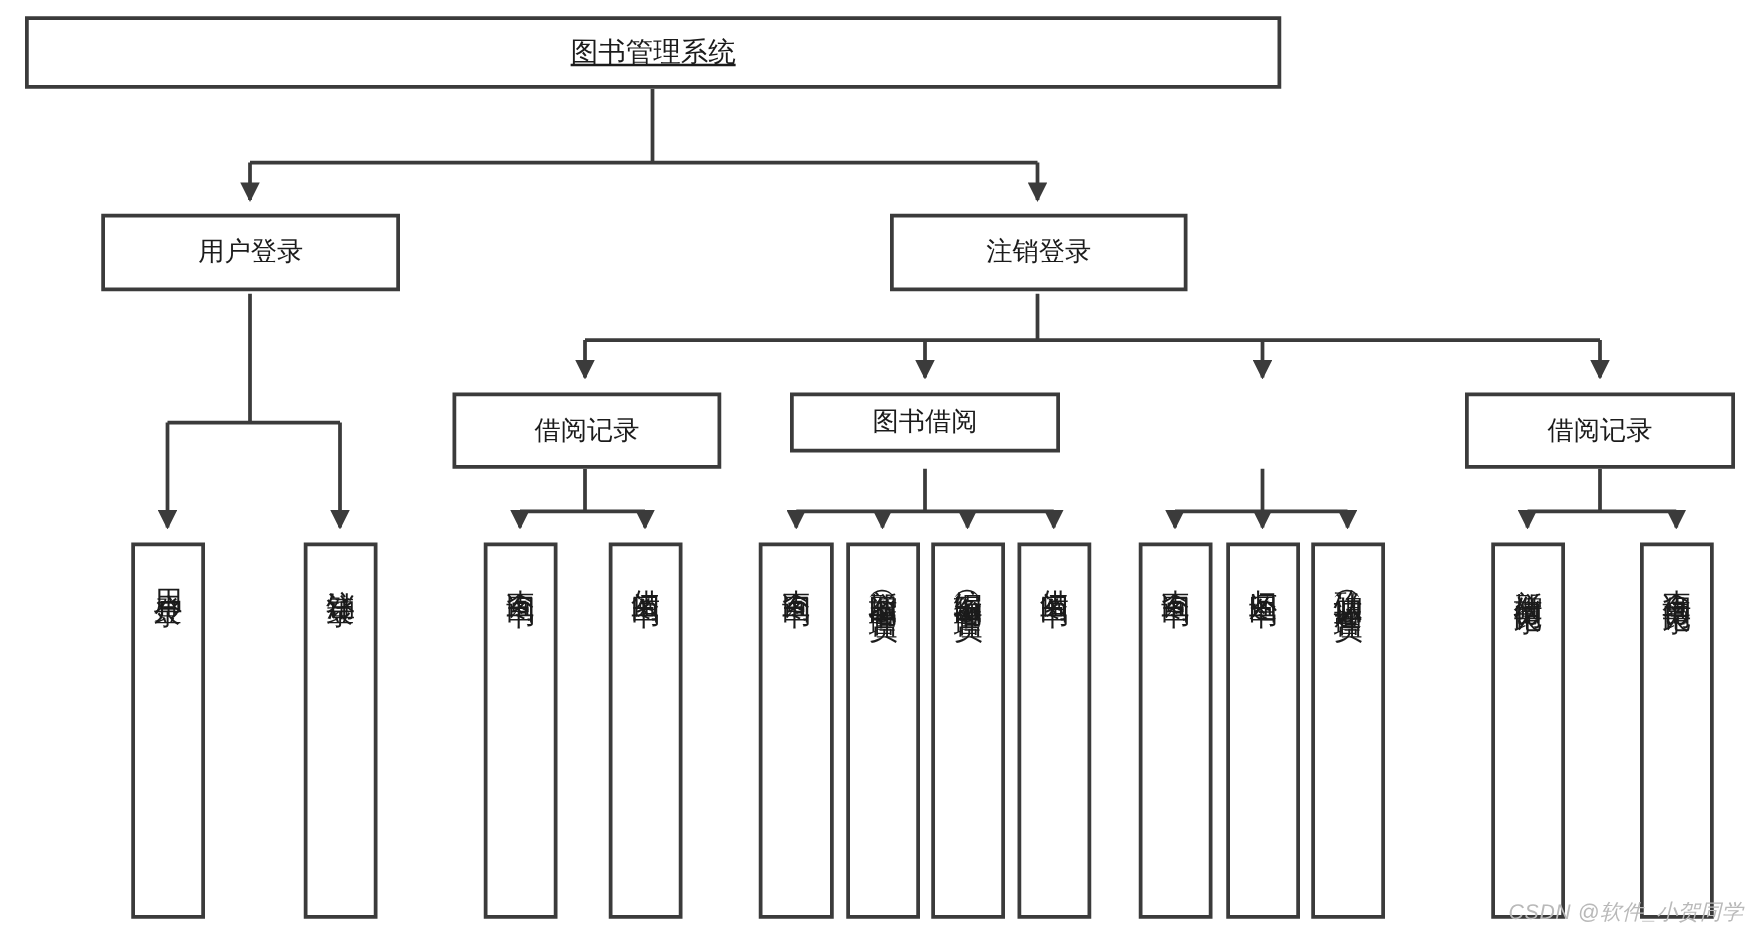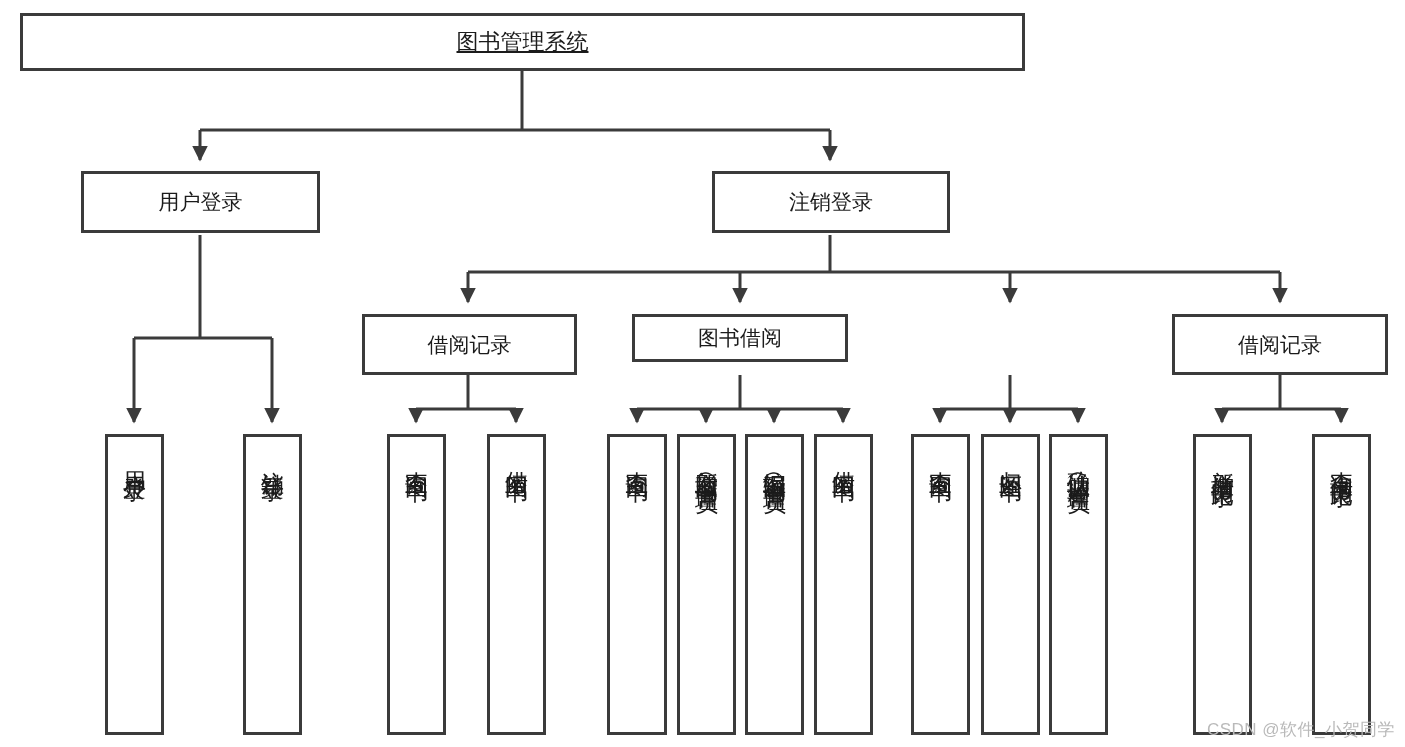--- a/index.html
+++ b/index.html
@@ -61,20 +61,21 @@
     margin: 0 auto;
   }
   .watermark {
     position: absolute;
     right: 10px;
     bottom: 6px;
     font-size: 17px;
     color: #b9b9b9;
     letter-spacing: 0.5px;
     white-space: nowrap;
+    font-style: italic;
   }
 </style>
 </head>
 <body>
 
 <div id="diagram-root">
 
   <svg id="edge-layer" viewBox="0 0 1405 747" width="1405" height="747" aria-hidden="true">
     <defs>
       <marker id="arrowhead" viewBox="0 0 10 10" refX="9" refY="5" markerWidth="5.2" markerHeight="5.2" orient="auto-start-reverse">

